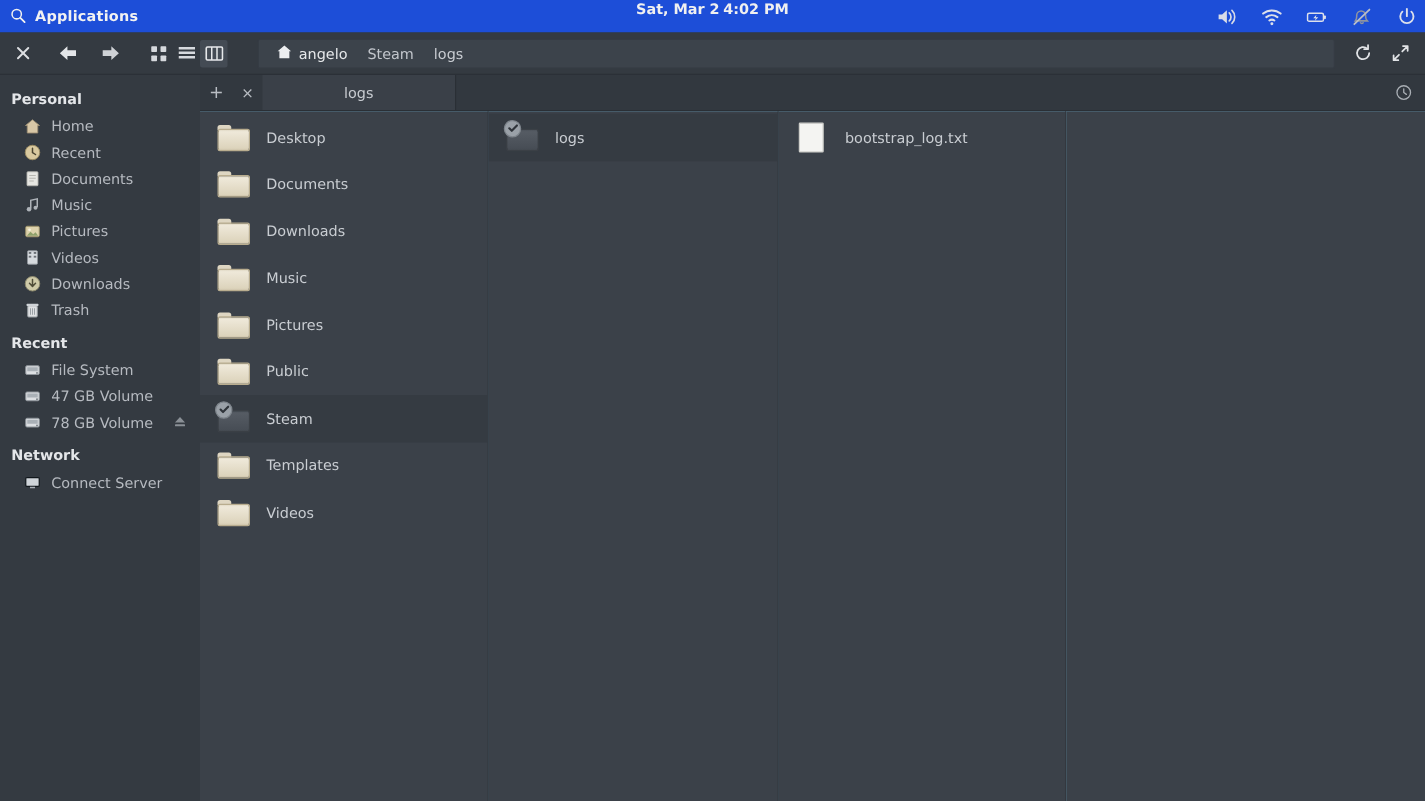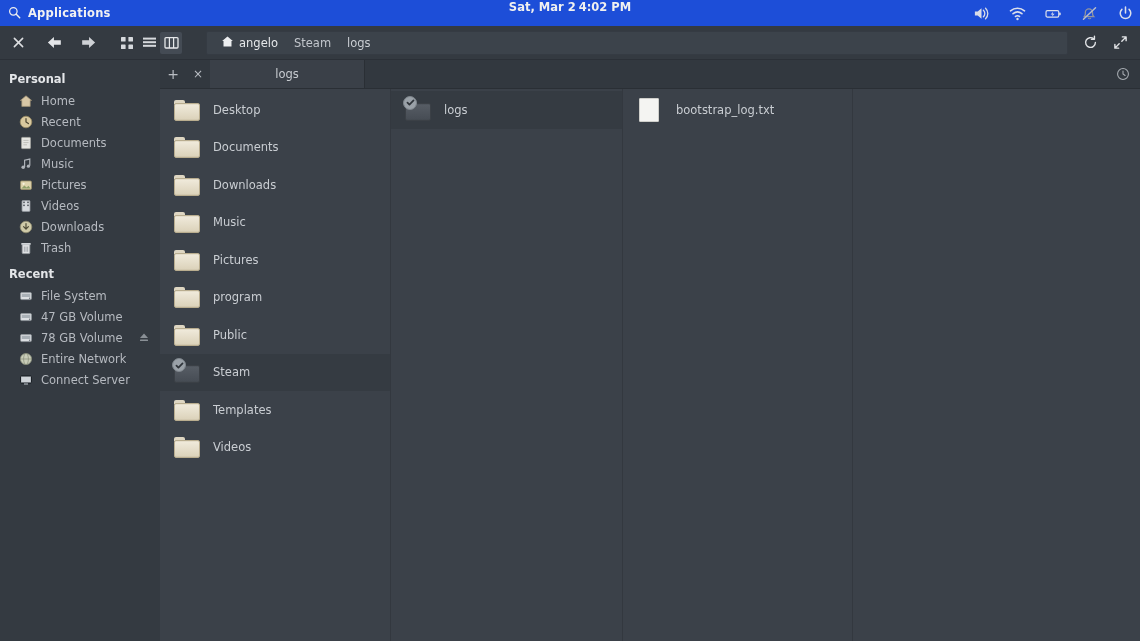--- a/index.html
+++ b/index.html
@@ -468,30 +468,21 @@
       </span>
       <span class="side-label">78 GB Volume</span>
       <span class="eject-ico">
         <svg width="12" height="11" viewBox="0 0 12 11">
             <path d="M6 1.6L10 6H2z" fill="#b9bec4"></path>
             <rect x="2" y="7.4" width="8" height="1.6" rx=".5" fill="#b9bec4"></rect>
           </svg>
       </span>
     </div>
 
-    <div class="side-item">
-      <span class="sico">
-        <svg width="14" height="14" viewBox="0 0 14 14">
-            <circle cx="7" cy="7" r="5.6" fill="#c9cdb9" stroke="#878c78" stroke-width=".8"></circle>
-            <ellipse cx="7" cy="7" rx="2.4" ry="5.6" fill="none" stroke="#878c78" stroke-width=".7"></ellipse>
-            <line x1="1.4" y1="7" x2="12.6" y2="7" stroke="#878c78" stroke-width=".7"></line>
-          </svg>
-      </span>
-      <span class="side-label">Entire Network</span>
-    </div>
+    <div class="side-head" style="padding-top:9px;">Network</div>
     <div class="side-item">
       <span class="sico">
         <svg width="14" height="14" viewBox="0 0 14 14">
             <rect x="1.6" y="3" width="10.8" height="7" rx=".8" fill="#cfd4d9" stroke="#11171c" stroke-width="1"></rect>
             <rect x="5" y="10.4" width="4" height="1.2" fill="#aab0b6"></rect>
           </svg>
       </span>
       <span class="side-label">Connect Server</span>
     </div>
   </div>
@@ -541,30 +532,20 @@
       </div>
       <div class="fitem">
         <span class="ficon">
             <span class="folder">
               <span class="tab"></span>
               <span class="body"></span>
               <span class="flap"></span>
             </span>
           </span>
         <span class="fname">Pictures</span>
-      </div>
-      <div class="fitem">
-        <span class="ficon">
-            <span class="folder">
-              <span class="tab"></span>
-              <span class="body"></span>
-              <span class="flap"></span>
-            </span>
-          </span>
-        <span class="fname">program</span>
       </div>
       <div class="fitem">
         <span class="ficon">
             <span class="folder">
               <span class="tab"></span>
               <span class="body"></span>
               <span class="flap"></span>
             </span>
           </span>
         <span class="fname">Public</span>

